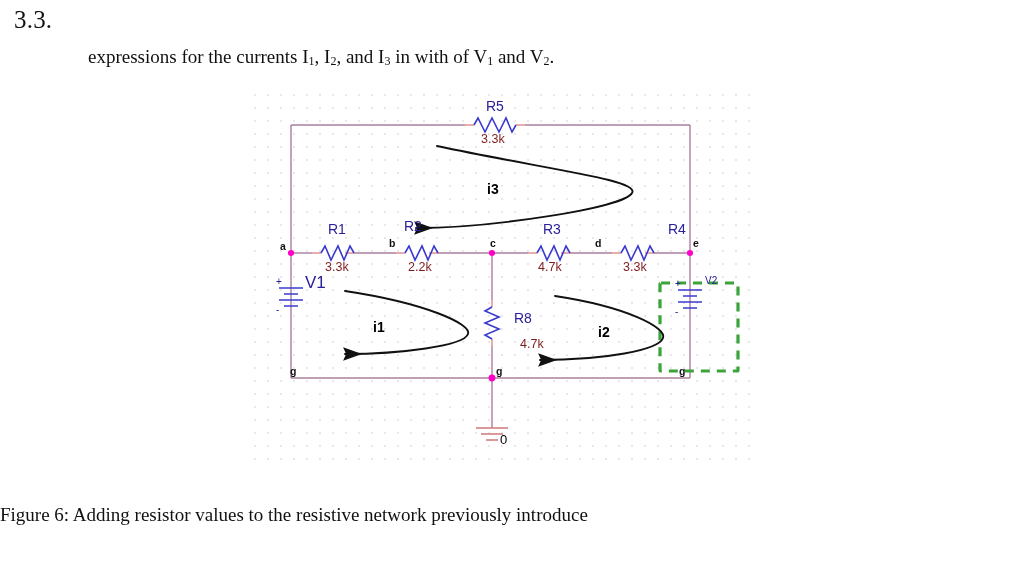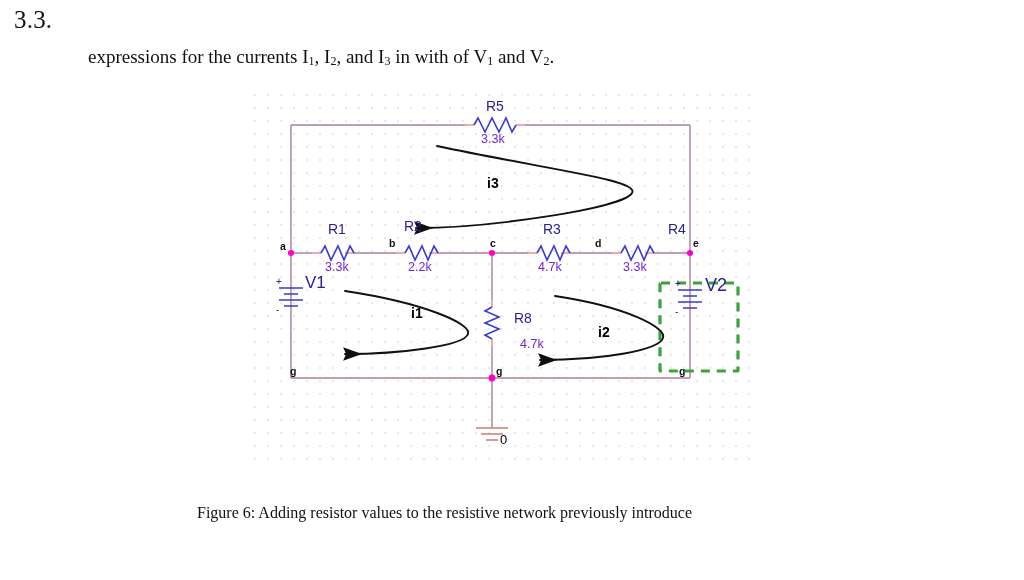--- a/index.html
+++ b/index.html
@@ -38,31 +38,31 @@
   }
   .svgwrap{position:absolute;inset:0;}
   svg{display:block;}
 
   .lbl{
     position:absolute;
     font-family:"Liberation Sans", sans-serif;
     white-space:nowrap;
   }
   .ref{color:#2b209c;font-size:14px;}      
-  .val{color:#6d28d9;font-size:12.5px;}      
+  .val{color:#7f1d1d;font-size:12.5px;}      
   .node{color:#111;font-size:10.5px;font-weight:bold;}
   .cur{color:#000;font-size:14px;font-weight:bold;
        font-family:"Liberation Sans", sans-serif;}
   .gndlbl{color:#000;font-size:13px;font-family:"Liberation Sans", sans-serif;}
   .pm{color:#2b209c;font-size:10px;font-family:"Liberation Sans", sans-serif;}
 
   
   .caption{
     position:absolute;left:0;top:504px;width:889px;
-    text-align:center;font-size:16px;
+    text-align:left;font-size:19px;
   }
 </style>
 </head>
 <body>
 
 <div class="page">
 
   <div class="problem">
     <div class="prob-num">3.3.</div>
     <div class="prob-body">
@@ -194,35 +194,35 @@
     <span class="lbl ref" style="left:236px;top:10px;">R5</span>
     <span class="lbl val" style="left:231px;top:44px;">3.3k</span>
 
     <span class="lbl ref" style="left:264px;top:222px;">R8</span>
     <span class="lbl val" style="left:270px;top:249px;">4.7k</span>
 
     <span class="lbl ref" style="left:55px;top:185px;font-size:17px;">V1</span>
     <span class="lbl pm" style="left:26px;top:188px;">+</span>
     <span class="lbl pm" style="left:26px;top:216px;">-</span>
 
-    <span class="lbl ref" style="left:455px;top:187px;font-size:18px;">V2</span>
+    <span class="lbl ref" style="left:455px;top:187px;font-size:10px;">V2</span>
     <span class="lbl pm" style="left:425px;top:190px;">+</span>
     <span class="lbl pm" style="left:425px;top:218px;">-</span>
 
     <span class="lbl node" style="left:30px;top:152px;">a</span>
     <span class="lbl node" style="left:139px;top:149px;">b</span>
     <span class="lbl node" style="left:240px;top:149px;">c</span>
     <span class="lbl node" style="left:345px;top:149px;">d</span>
     <span class="lbl node" style="left:443px;top:149px;">e</span>
     <span class="lbl node" style="left:40px;top:277px;">g</span>
     <span class="lbl node" style="left:246px;top:277px;">g</span>
     <span class="lbl node" style="left:429px;top:277px;">g</span>
 
     <span class="lbl gndlbl" style="left:250px;top:344px;">0</span>
 
-    <span class="lbl cur" style="left:123px;top:217px;margin-left:38px;">i1</span>
+    <span class="lbl cur" style="left:123px;top:231px;">i1</span>
     <span class="lbl cur" style="left:348px;top:236px;">i2</span>
-    <span class="lbl cur" style="left:237px;top:87px;">i3</span>
+    <span class="lbl cur" style="left:237px;top:93px;">i3</span>
   </div>
 
   <div class="caption">Figure 6: Adding resistor values to the resistive network previously introduce</div>
 
 </div>
 
 </body></html>

